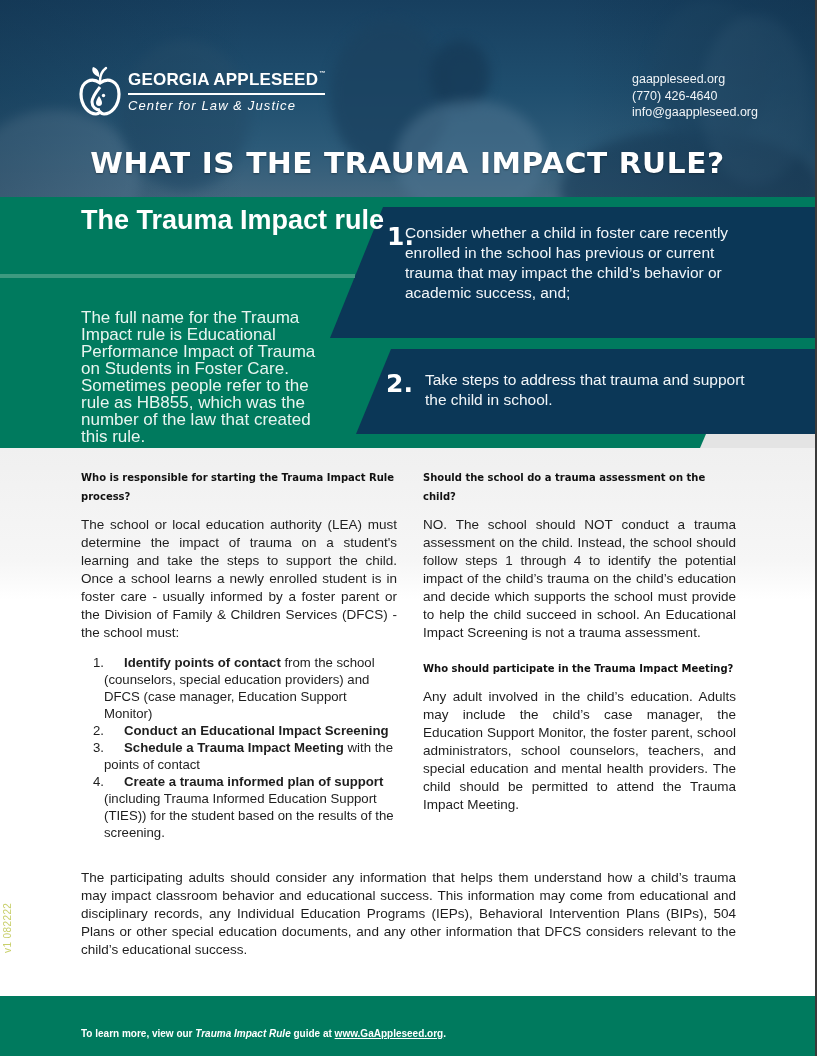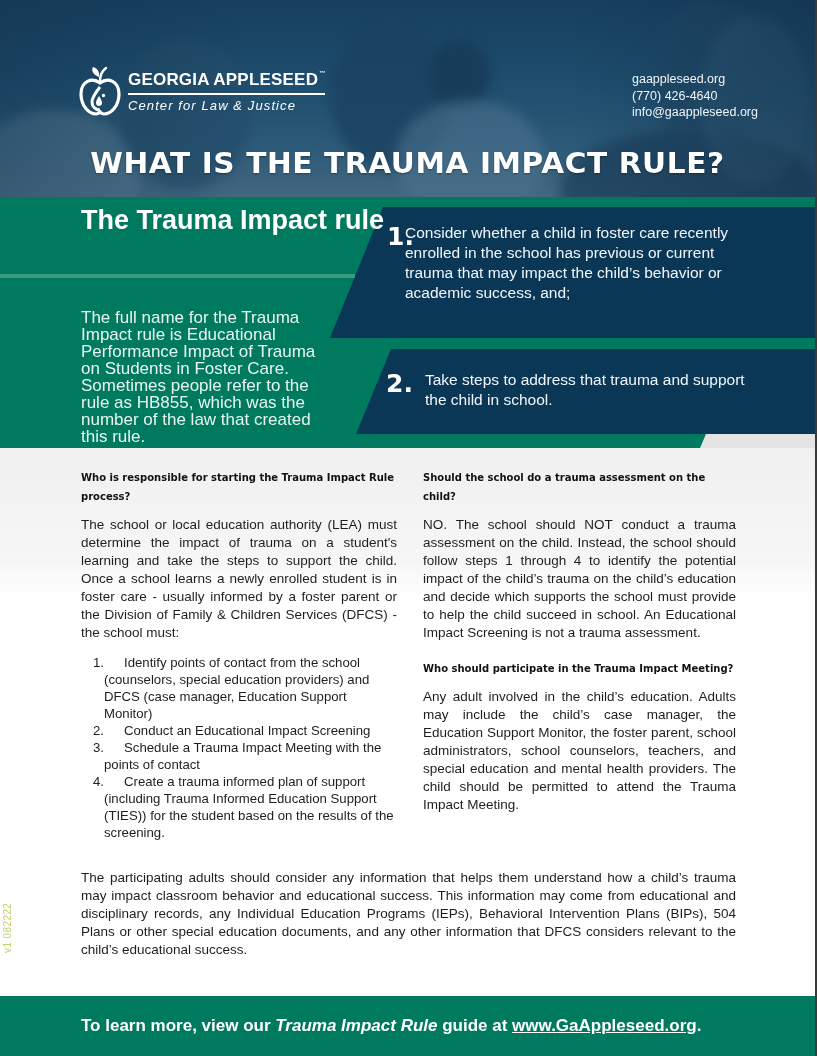--- a/index.html
+++ b/index.html
@@ -43,31 +43,31 @@
   .step-text { position: absolute; font-size: 15.5px; line-height: 20px; color: #f2f6f9; }
 
   
   h3 { font-family: "DejaVu Sans", sans-serif; font-weight: 700; font-size: 10px; line-height: 19px; color: #111; }
   .col-l { position: absolute; left: 81px; top: 468px; width: 316px; }
   .col-r { position: absolute; left: 423px; top: 468px; width: 313px; }
   .para { font-size: 13.5px; line-height: 18px; text-align: justify; color: #1e1e1e; margin-top: 10px; }
   .steps { list-style: none; margin: 12px 0 0 12px; font-size: 13.2px; line-height: 17px; color: #1e1e1e; }
   .steps li { position: relative; padding-left: 11px; }
   .steps li .n { position: absolute; left: 0; top: 0; }
-  .steps b { font-weight: 400; padding-left: 20px; }
+  .steps b { font-weight: 700; padding-left: 20px; }
   .sec2 { margin-top: 17px; }
 
   .wide { position: absolute; left: 81px; top: 865px; width: 655px; }
   .wide h3 { font-size: 12.6px; line-height: 16px; }
   .wide .para { margin-top: 4px; font-size: 13.5px; line-height: 18px; }
 
   .version { position: absolute; left: 2px; top: 953px; color: #c8cf6a; font-size: 10px; transform: rotate(-90deg); transform-origin: left top; white-space: nowrap; letter-spacing: 0.4px; }
 
   .footer { position: absolute; left: 0; top: 996px; width: 815px; height: 60px; background: #007a5e; }
-  .footer-text { position: absolute; left: 81px; top: 20px; color: #fff; font-size: 17px; font-weight: 700; white-space: nowrap; }
+  .footer-text { position: absolute; left: 81px; top: 32px; color: #fff; font-size: 10px; font-weight: 700; white-space: nowrap; }
   .footer-text i { font-style: italic; }
   .footer-text a { color: #fff; text-decoration: underline; }
 </style>
 </head>
 <body>
 
 <div class="page">
 
   <div class="hero">
     <div class="blob" style="left:-30px;top:110px;width:170px;height:140px;background:#5a7d96;opacity:.55"></div>

